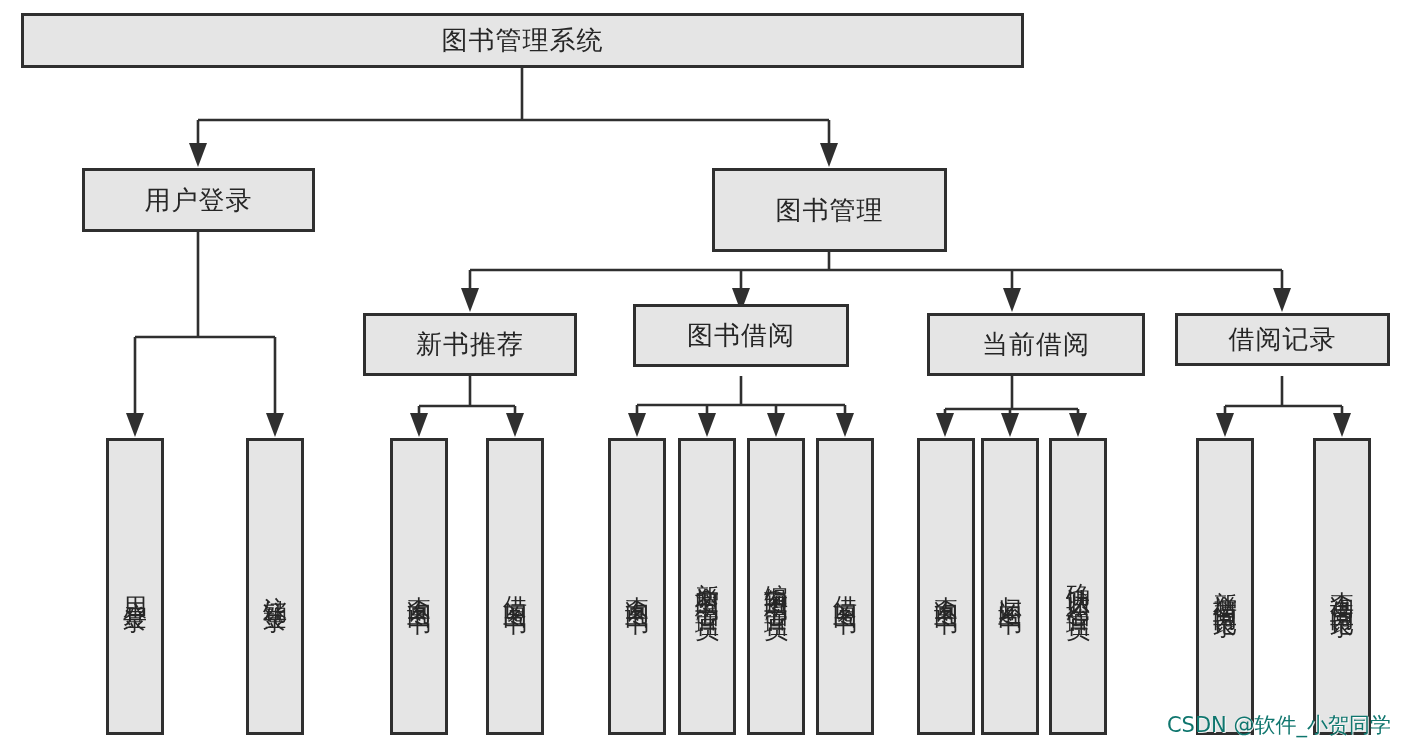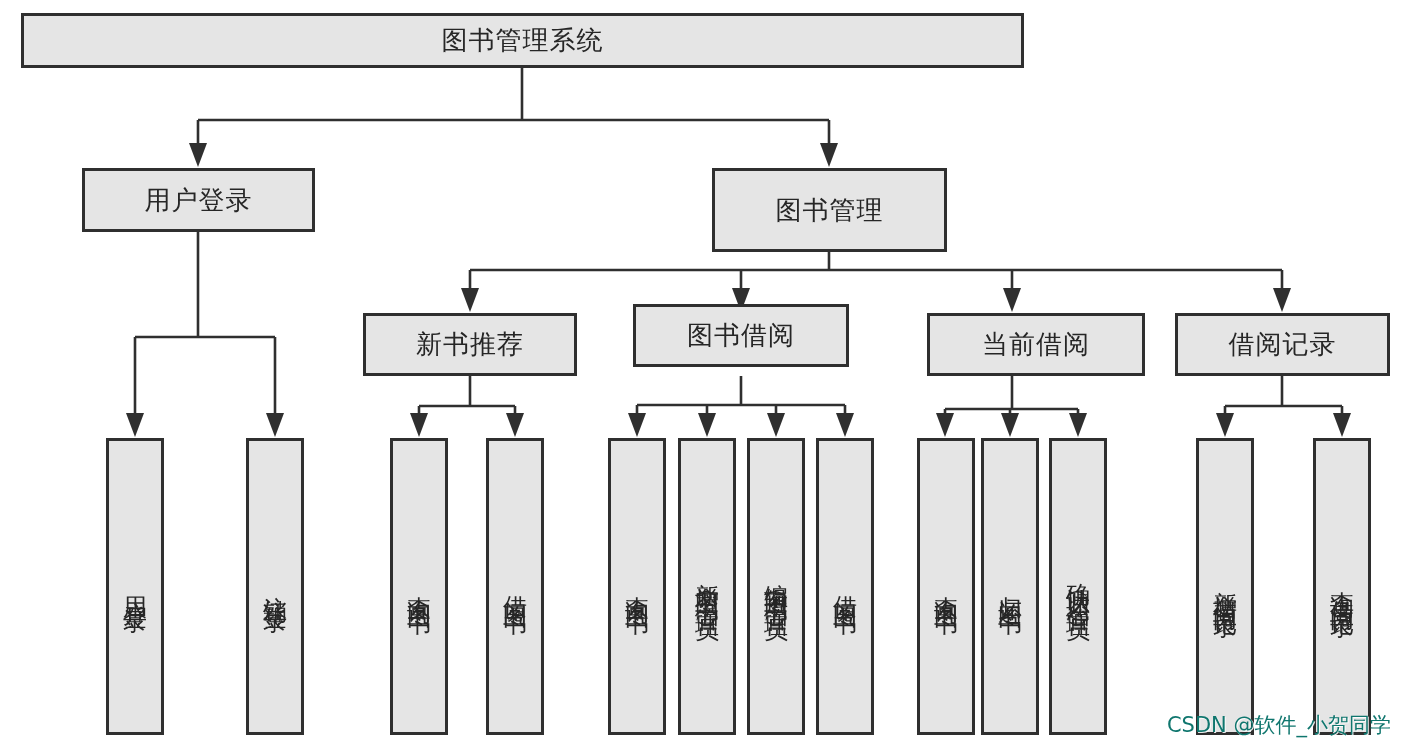--- a/index.html
+++ b/index.html
@@ -50,21 +50,21 @@
     letter-spacing: 5px;
     max-height: 289px;
   }
   
   .n-root            { left: 21px;   top: 13px;  width: 1003px; height: 55px; }
   .n-user-login      { left: 82px;   top: 168px; width: 233px;  height: 64px; }
   .n-book-mgmt       { left: 712px;  top: 168px; width: 235px;  height: 84px; }
   .n-new-book-rec    { left: 363px;  top: 313px; width: 214px;  height: 63px; }
   .n-book-borrow     { left: 633px;  top: 304px; width: 216px;  height: 63px; }
   .n-current-borrow  { left: 903px;  top: 313px; width: 218px;  height: 63px; margin-left: 24px; }
-  .n-borrow-record   { left: 1175px; top: 313px; width: 215px;  height: 63px; }
+  .n-borrow-record   { left: 1175px; top: 313px; width: 215px;  height: 53px; }
   .n-leaf-user-login { left: 106px; }
   .n-leaf-logout     { left: 246px; }
   .n-nbr-query       { left: 390px; }
   .n-nbr-borrow      { left: 486px; }
   .n-bb-query        { left: 608px; }
   .n-bb-add          { left: 678px; }
   .n-bb-edit         { left: 747px; }
   .n-bb-borrow       { left: 816px; }
   .n-cb-query        { left: 917px; }
   .n-cb-return       { left: 981px; }

